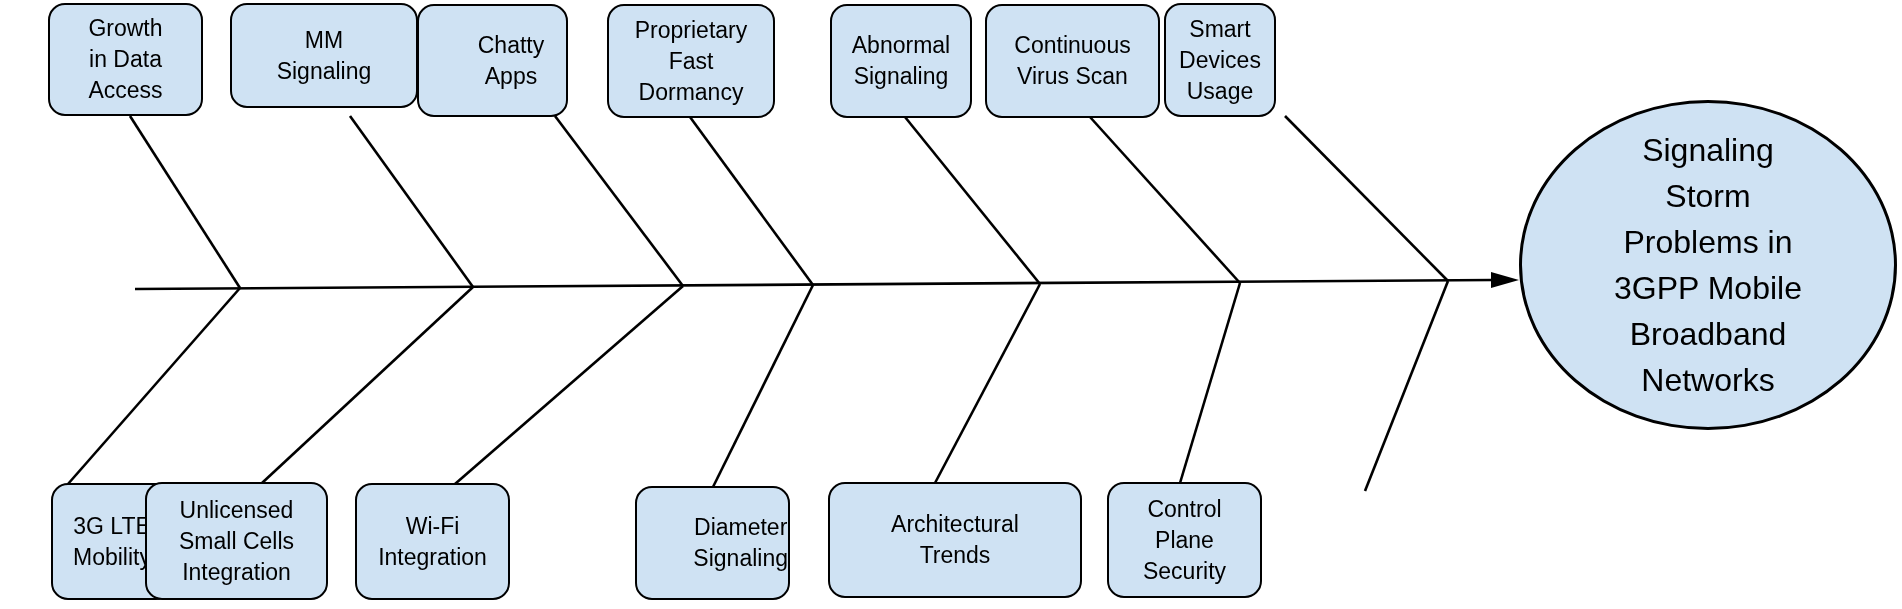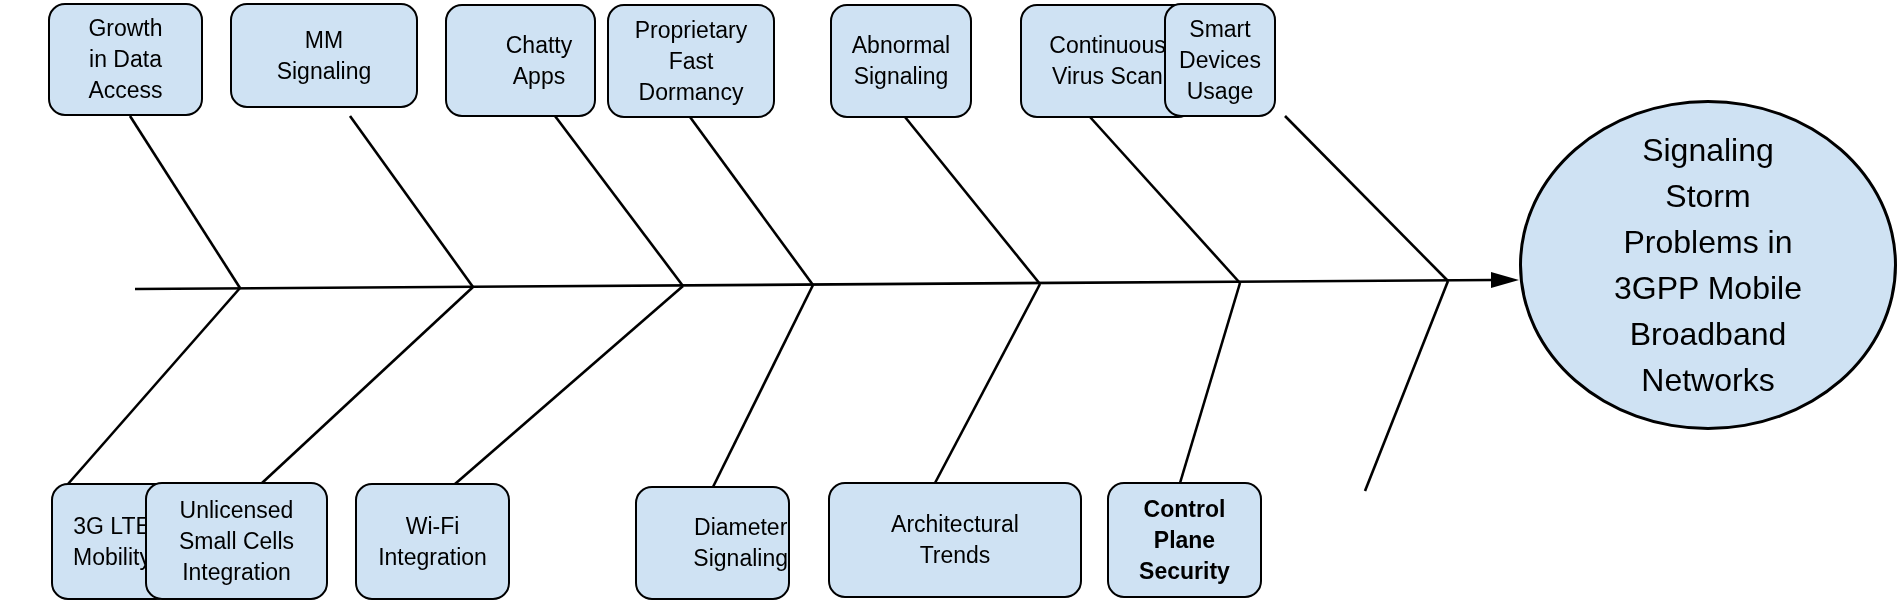--- a/index.html
+++ b/index.html
@@ -66,32 +66,32 @@
   }
   .effect .label{
     white-space:pre-line;
     font-size:32px;
     line-height:46px;
     color:var(--text);
   }
   
   .t1{left:48px;  top:3px; width:155px;height:113px;}
   .t2{left:230px; top:3px; width:188px;height:105px;}
-  .t3{left:445px; top:4px; width:151px;height:113px;padding-left:37px;}
+  .t3{left:417px; top:4px; width:151px;height:113px;padding-left:37px;}
   .t4{left:607px; top:4px; width:168px;height:114px;}
   .t5{left:830px; top:4px; width:142px;height:114px;}
-  .t6{left:985px; top:4px; width:175px;height:114px;margin-left:35px;}
+  .t6{left:985px; top:4px; width:175px;height:114px;}
   .t7{left:1164px;top:3px; width:112px;height:114px;}
   
   .b1{left:3px;   top:483px;width:122px;height:117px;margin-left:48px;}
   .b2{left:145px; top:482px;width:183px;height:118px;}
   .b3{left:355px; top:483px;width:155px;height:117px;}
   .b4{left:635px; top:486px;width:155px;height:114px;justify-content:flex-end;}
   .b5{left:828px; top:482px;width:254px;height:116px;}
-  .b6{left:1107px;top:482px;width:155px;height:116px;font-weight:bold;}
+  .b6{left:1107px;top:482px;width:155px;height:116px;}
   .b7{left:1293px;top:490px;width:152px;height:114px;}
 </style>
 </head>
 <body>
 
 <div class="canvas">
 
   <svg class="lines" viewBox="0 0 1902 609" xmlns="http://www.w3.org/2000/svg">
 
     <line x1="135" y1="289" x2="1493" y2="280"></line>

